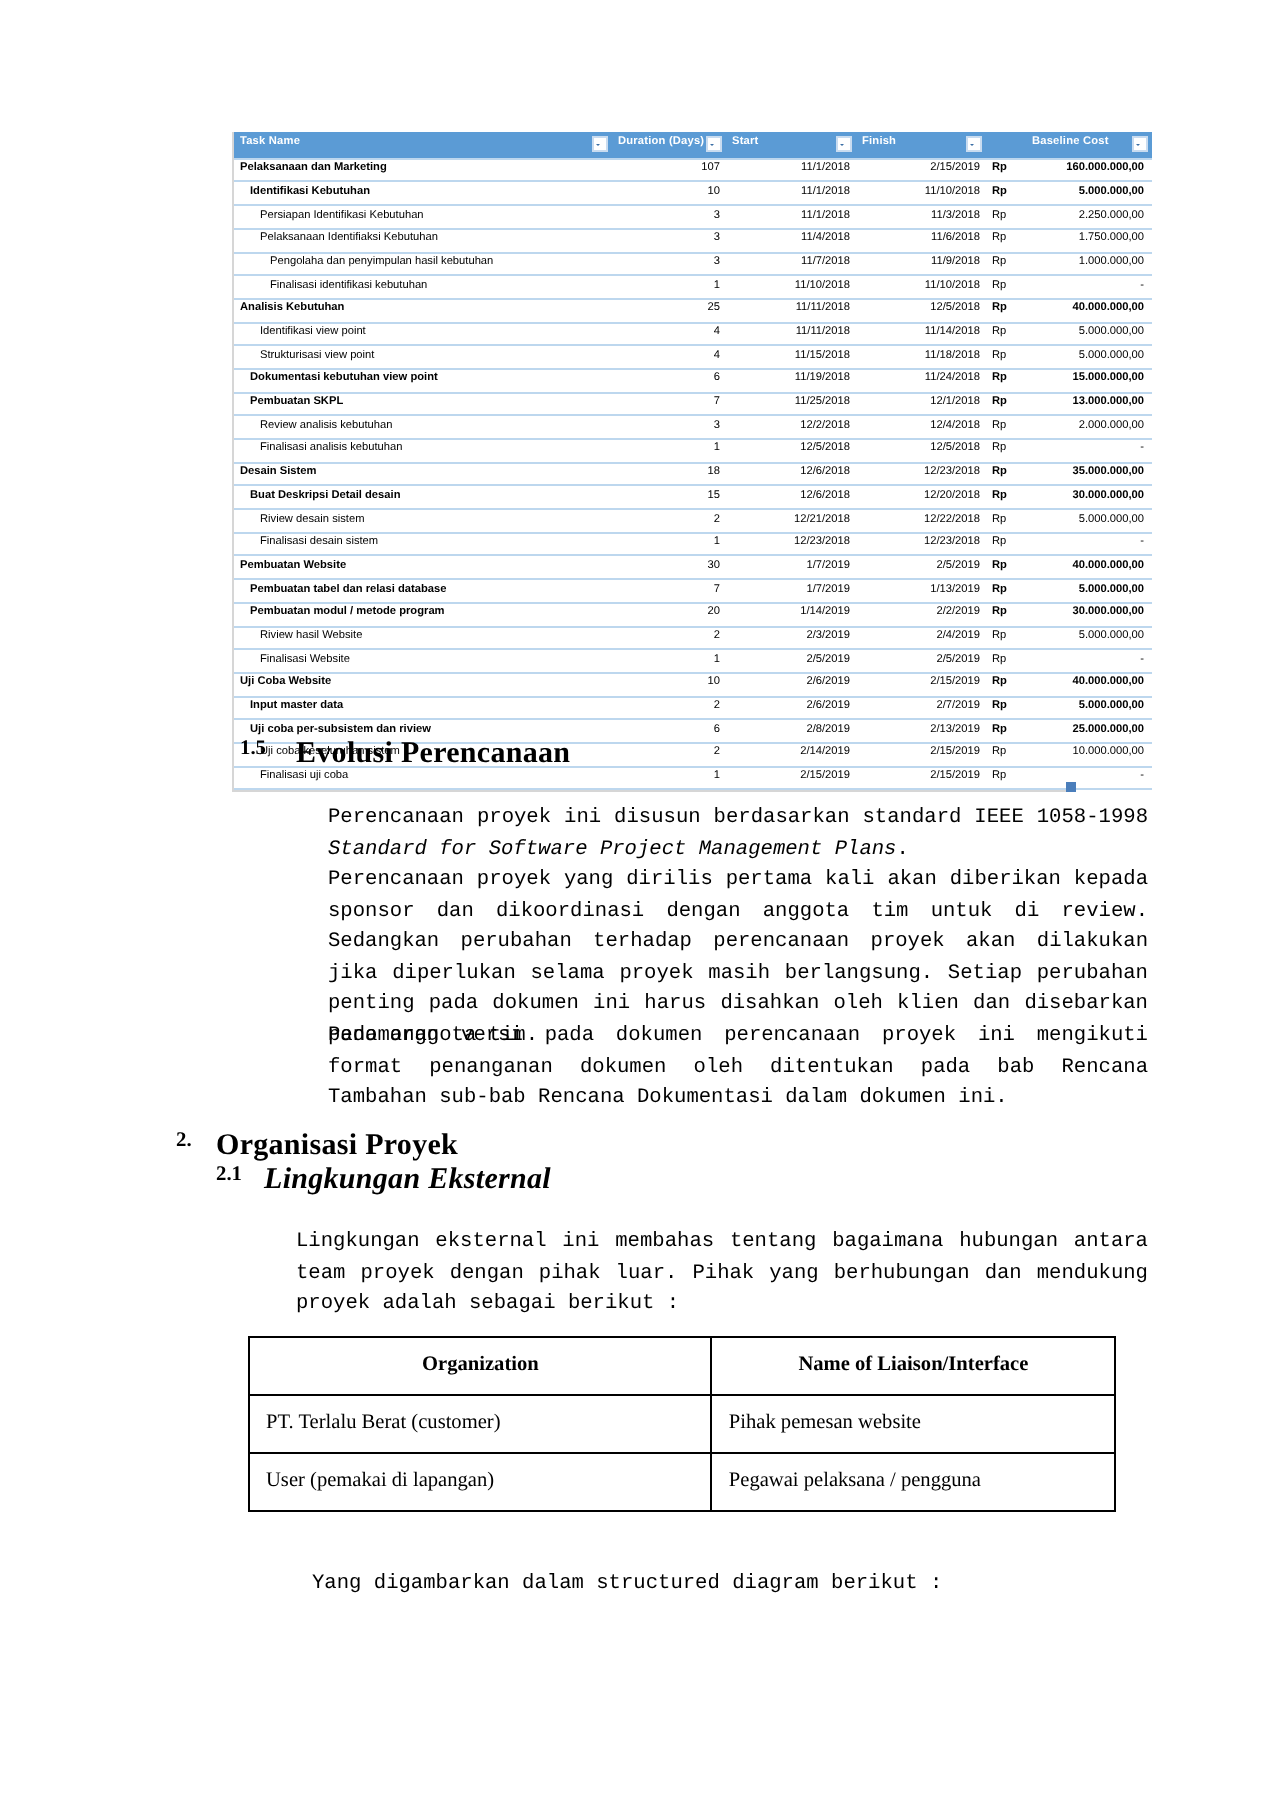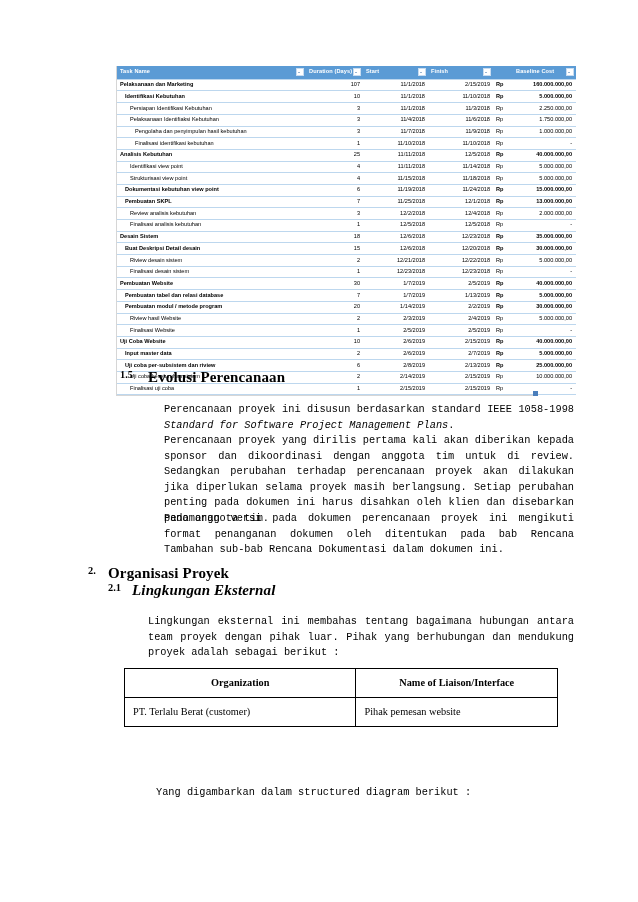--- a/index.html
+++ b/index.html
@@ -435,18 +435,22 @@
   <table class="orgtable">
     <tbody id="org-body">
         <tr>
           <td class="hdr col-org">Organization</td>
           <td class="hdr col-name">Name of Liaison/Interface</td>
         </tr>
         <tr>
           <td class="col-org">PT. Terlalu  Berat (customer)</td>
           <td class="col-name">Pihak pemesan website</td>
         </tr>
+        <tr>
+          <td class="col-org">User (pemakai di lapangan)</td>
+          <td class="col-name">Pegawai pelaksana / pengguna</td>
+        </tr>
       </tbody>
   </table>
 
   <p class="body" style="left:140px; top:769px; width:420px;">Yang digambarkan dalam structured diagram berikut :</p>
 
 </div>
 
 </body></html>

